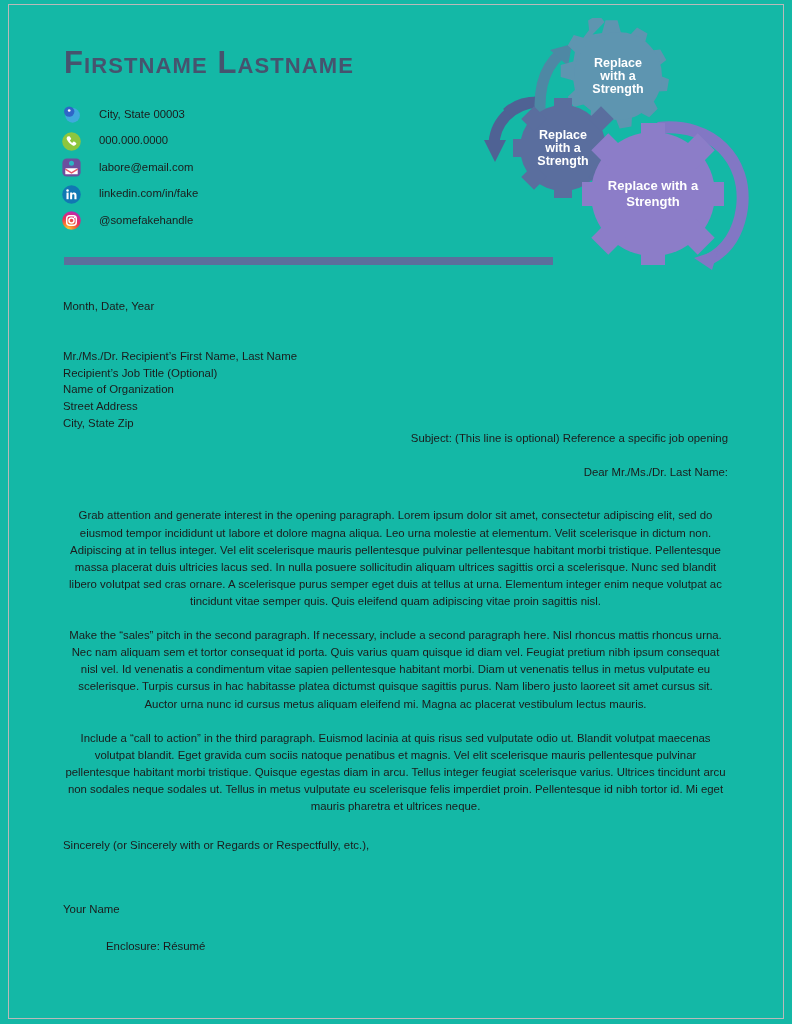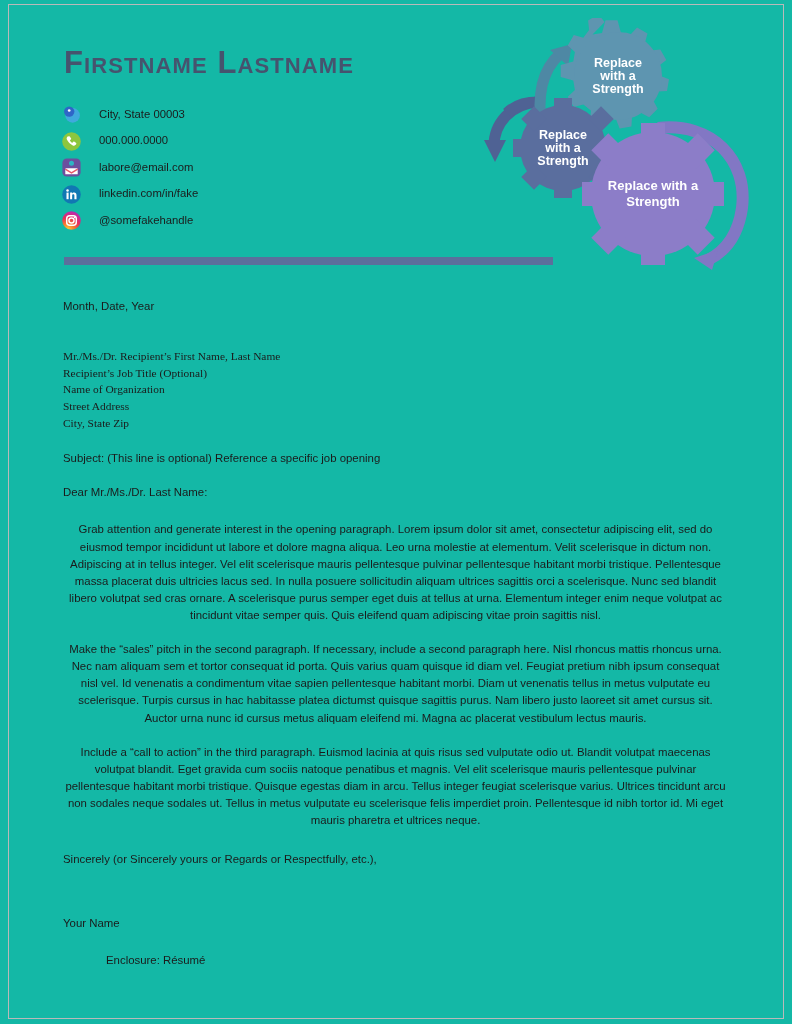--- a/index.html
+++ b/index.html
@@ -109,31 +109,31 @@
     color: #1b1b1b;
     font-size: 11.4px;
   }
   .date-line {
     font-size: 11.4px;
     line-height: 1.2;
     margin-bottom: 34px;
   }
   .address-block {
     line-height: 1.48;
-    margin-bottom: 20px;
-    font-family: Liberation Serif, serif;
   }
   .address-block div { white-space: nowrap; }
   .subject-line {
     line-height: 1.2;
     margin-bottom: 20px;
+    text-align: right;
   }
   .salutation {
     line-height: 1.2;
-    margin-bottom: 22px;
+    margin-bottom: 28px;
+    text-align: right;
   }
   .body-para {
     line-height: 1.5;
     margin-bottom: 17px;
     text-align: center;
   }
   .closing {
     line-height: 1.2;
     margin-top: 24px;
     margin-bottom: 50px;
@@ -322,21 +322,21 @@
     </div>
 
     <div class="subject-line">Subject: (This line is optional) Reference a specific job opening</div>
 
     <div class="salutation">Dear Mr./Ms./Dr. Last Name:</div>
 
     <div class="body-para">Grab attention and generate interest in the opening paragraph. Lorem ipsum dolor sit amet, consectetur adipiscing elit, sed do eiusmod tempor incididunt ut labore et dolore magna aliqua. Leo urna molestie at elementum. Velit scelerisque in dictum non. Adipiscing at in tellus integer. Vel elit scelerisque mauris pellentesque pulvinar pellentesque habitant morbi tristique. Pellentesque massa placerat duis ultricies lacus sed. In nulla posuere sollicitudin aliquam ultrices sagittis orci a scelerisque. Nunc sed blandit libero volutpat sed cras ornare. A scelerisque purus semper eget duis at tellus at urna. Elementum integer enim neque volutpat ac tincidunt vitae semper quis. Quis eleifend quam adipiscing vitae proin sagittis nisl.</div>
     <div class="body-para">Make the “sales” pitch in the second paragraph. If necessary, include a second paragraph here. Nisl rhoncus mattis rhoncus urna. Nec nam aliquam sem et tortor consequat id porta. Quis varius quam quisque id diam vel. Feugiat pretium nibh ipsum consequat nisl vel. Id venenatis a condimentum vitae sapien pellentesque habitant morbi. Diam ut venenatis tellus in metus vulputate eu scelerisque. Turpis cursus in hac habitasse platea dictumst quisque sagittis purus. Nam libero justo laoreet sit amet cursus sit. Auctor urna nunc id cursus metus aliquam eleifend mi. Magna ac placerat vestibulum lectus mauris.</div>
     <div class="body-para">Include a “call to action” in the third paragraph. Euismod lacinia at quis risus sed vulputate odio ut. Blandit volutpat maecenas volutpat blandit. Eget gravida cum sociis natoque penatibus et magnis. Vel elit scelerisque mauris pellentesque pulvinar pellentesque habitant morbi tristique. Quisque egestas diam in arcu. Tellus integer feugiat scelerisque varius. Ultrices tincidunt arcu non sodales neque sodales ut. Tellus in metus vulputate eu scelerisque felis imperdiet proin. Pellentesque id nibh tortor id. Mi eget mauris pharetra et ultrices neque.</div>
 
-    <div class="closing">Sincerely (or Sincerely yours or Regards or Respectfully, etc.),</div>
+    <div class="closing">Sincerely (or Sincerely with or Regards or Respectfully, etc.),</div>
 
     <div class="your-name">Your Name</div>
 
     <div class="enclosure">Enclosure: Résumé</div>
 
   </div>
 
 </div>
 
 </body></html>

